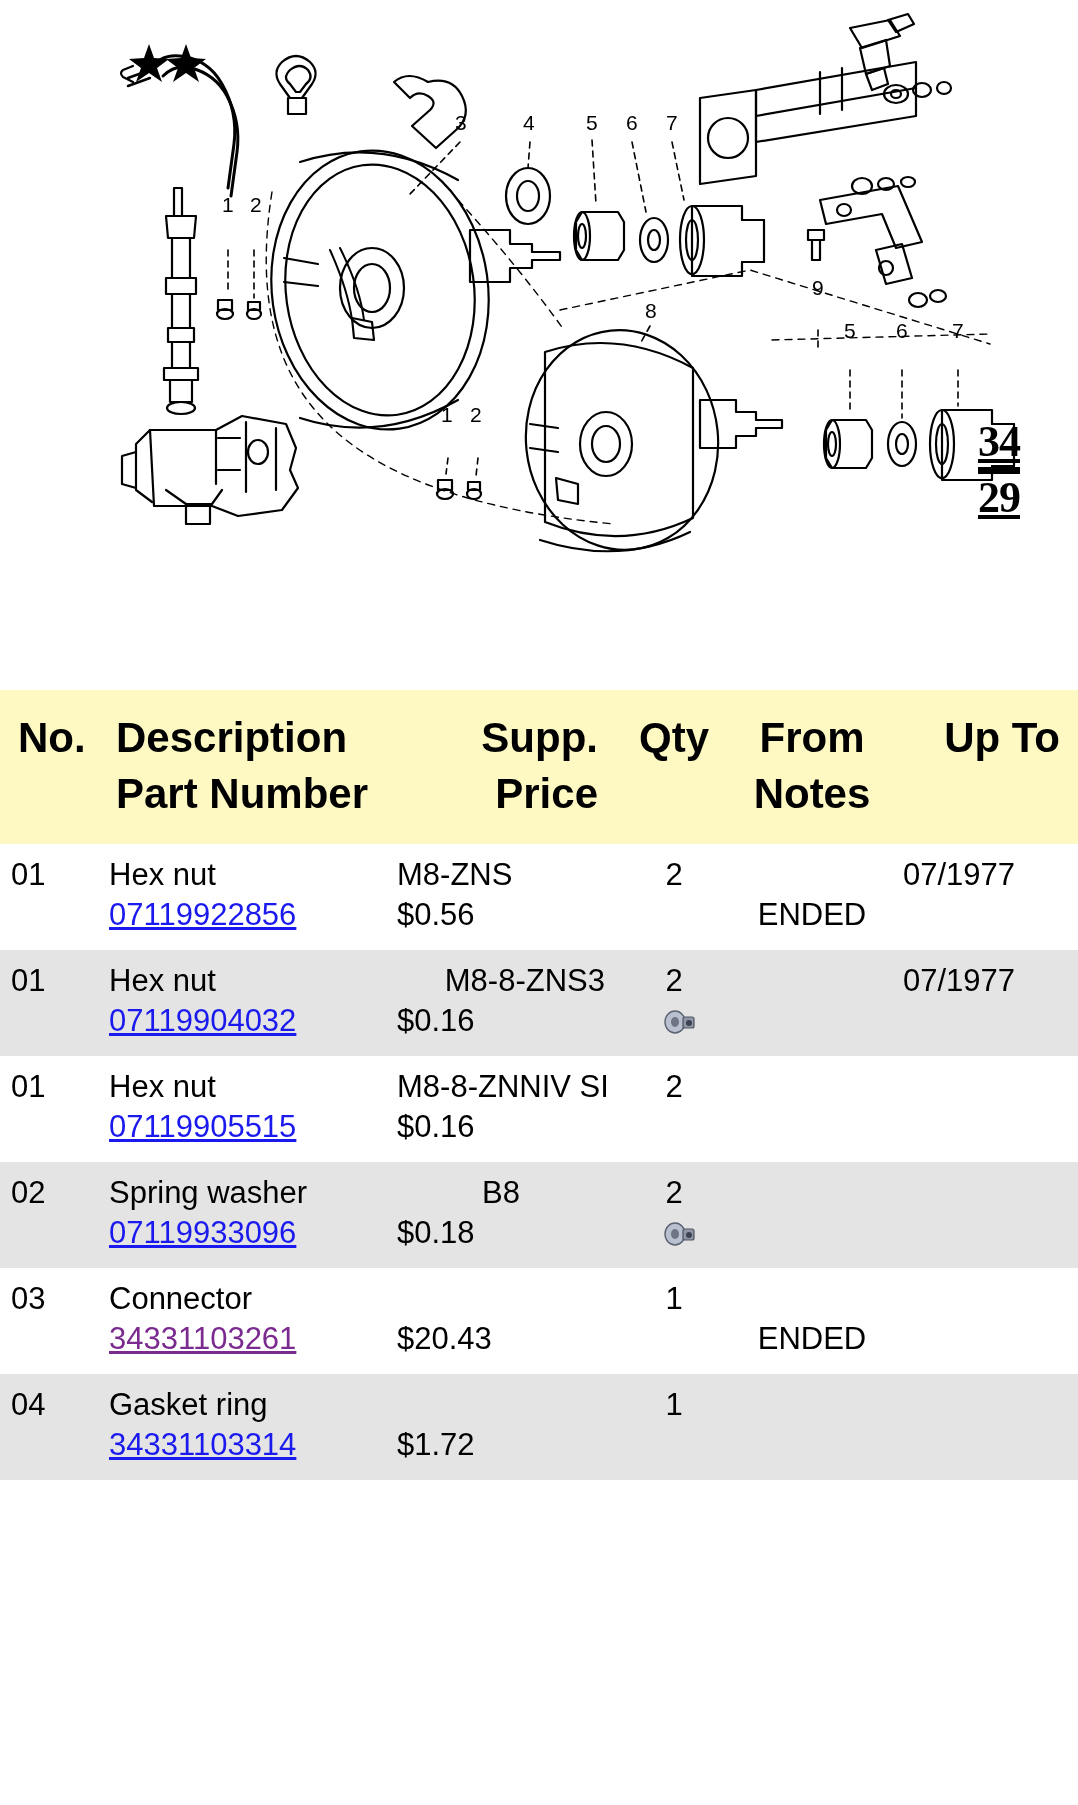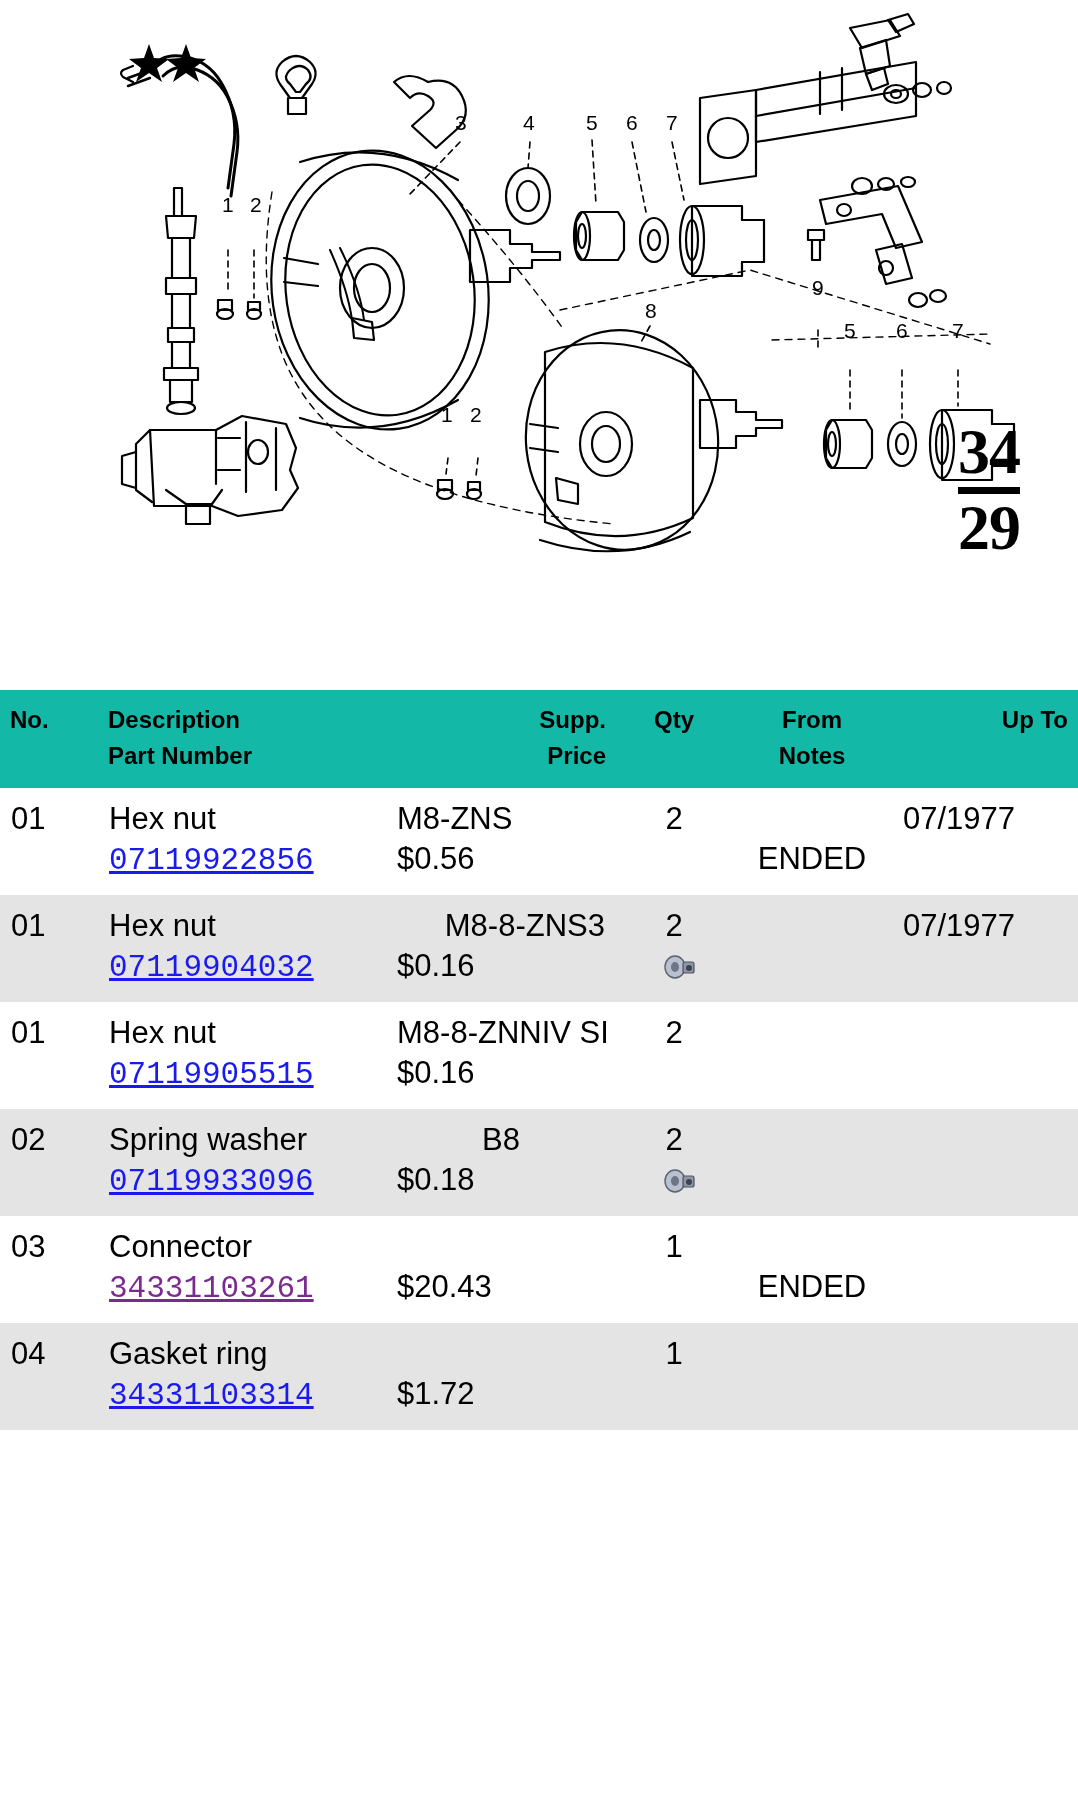--- a/index.html
+++ b/index.html
@@ -35,23 +35,24 @@
   .diagram-code {
     position: absolute;
     right: 58px;
     top: 420px;
     text-align: center;
     font-family: "Liberation Serif", serif;
     font-weight: bold;
     line-height: 1;
   }
   .diagram-code .num {
-    font-size: 64px;
+    font-size: 44px;
     letter-spacing: -1px;
     display: block;
+    text-decoration: underline;
   }
   .diagram-code .rule {
     display: block;
     height: 7px;
     background: #000;
     margin: 3px 0 2px 0;
   }
 
   
   .parts-table {
@@ -61,24 +62,24 @@
     font-size: 31px;
   }
   .parts-table col.c-no      { width: 98px; }
   .parts-table col.c-desc    { width: 288px; }
   .parts-table col.c-supp    { width: 230px; }
   .parts-table col.c-qty     { width: 116px; }
   .parts-table col.c-from    { width: 160px; }
   .parts-table col.c-upto    { width: 186px; }
 
   .parts-table thead th {
-    background: #14b8a6;
+    background: #fef9c3;
     font-weight: bold;
-    font-size: 24px;
-    padding: 0;
+    font-size: 42px;
+    padding: 8px;
     vertical-align: top;
     border: none;
   }
   .hdr-line {
     padding: 16px 10px 4px 10px;
     white-space: nowrap;
   }
   .hdr-line2 {
     padding: 4px 10px 18px 10px;
     white-space: nowrap;
@@ -106,21 +107,20 @@
     white-space: nowrap;
   }
   td.al .cell-top, td.al .cell-bot { text-align: left; }
   td.ar .cell-top, td.ar .cell-bot { text-align: left; }
   td.ac .cell-top, td.ac .cell-bot { text-align: center; }
 
   .pn-link {
     color: #1a1aee;
     text-decoration: underline;
     cursor: pointer;
-    font-family: Liberation Mono, monospace;
   }
   .pn-link.visited {
     color: #7b2a8f;
   }
   .img-badge {
     display: inline-block;
     width: 34px;
     height: 28px;
     vertical-align: -5px;
     margin-left: 12px;

